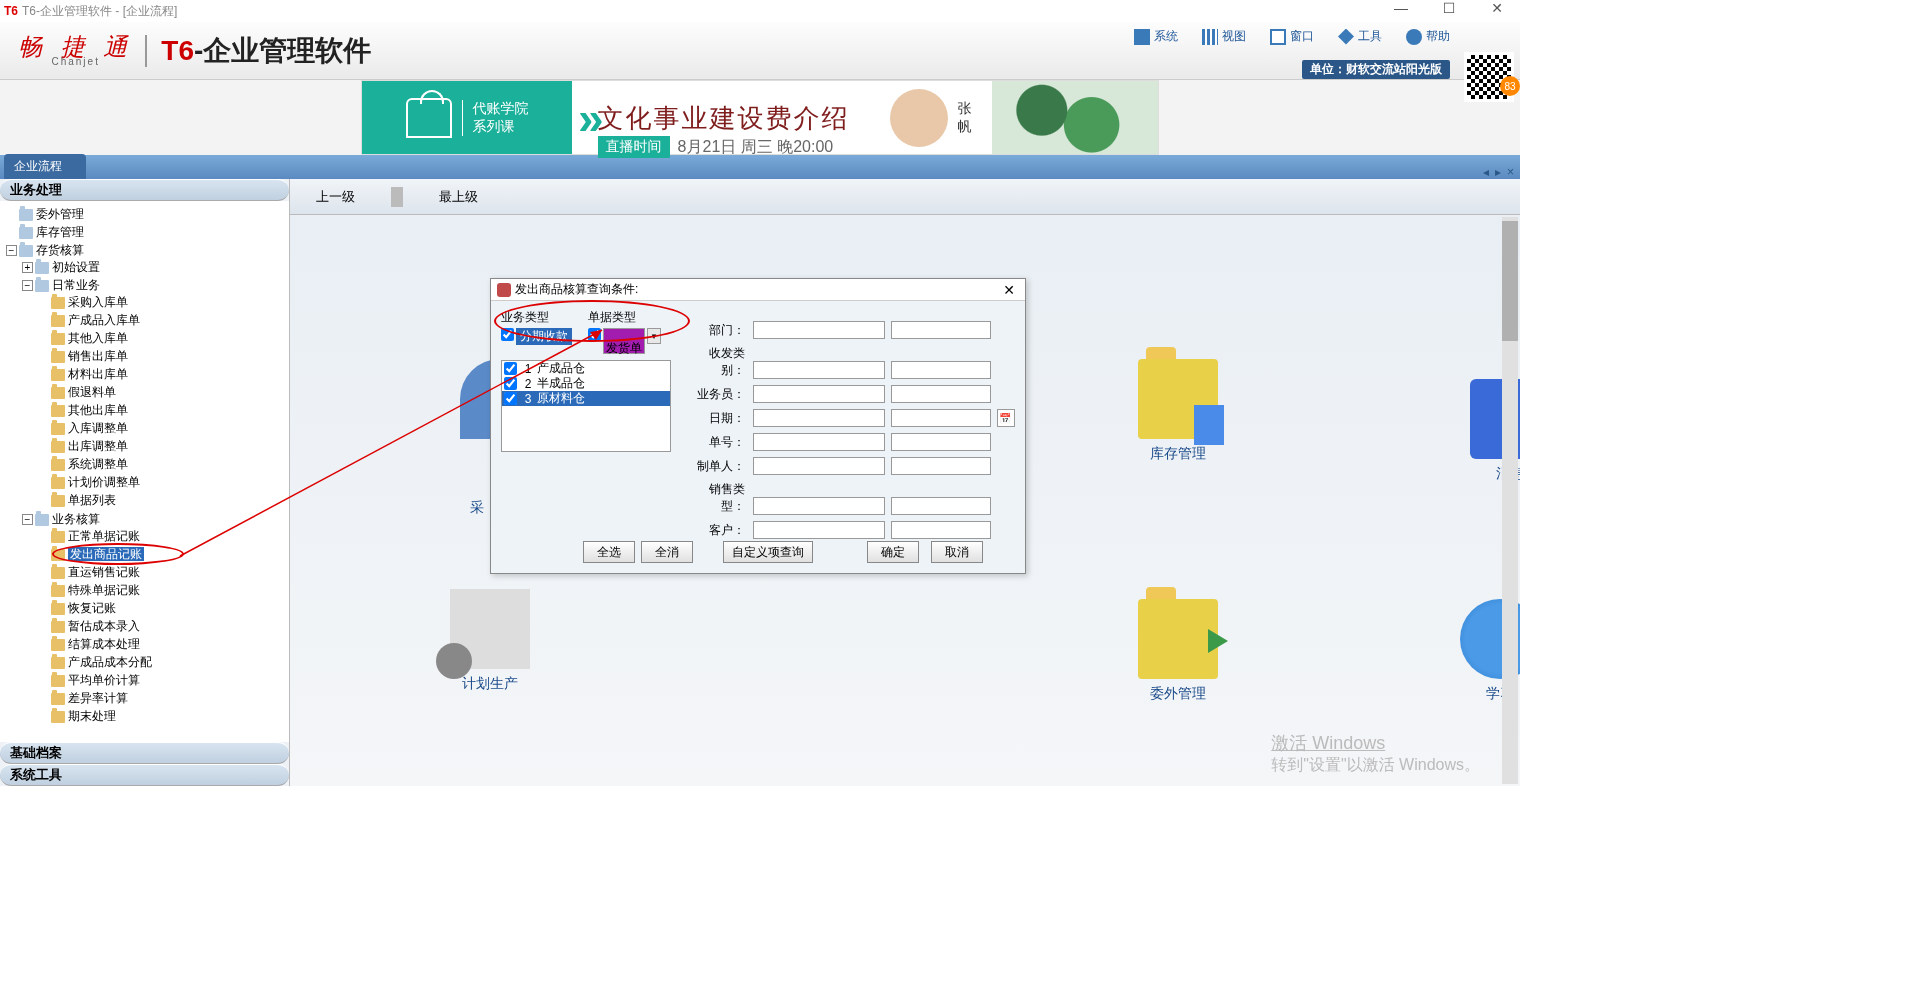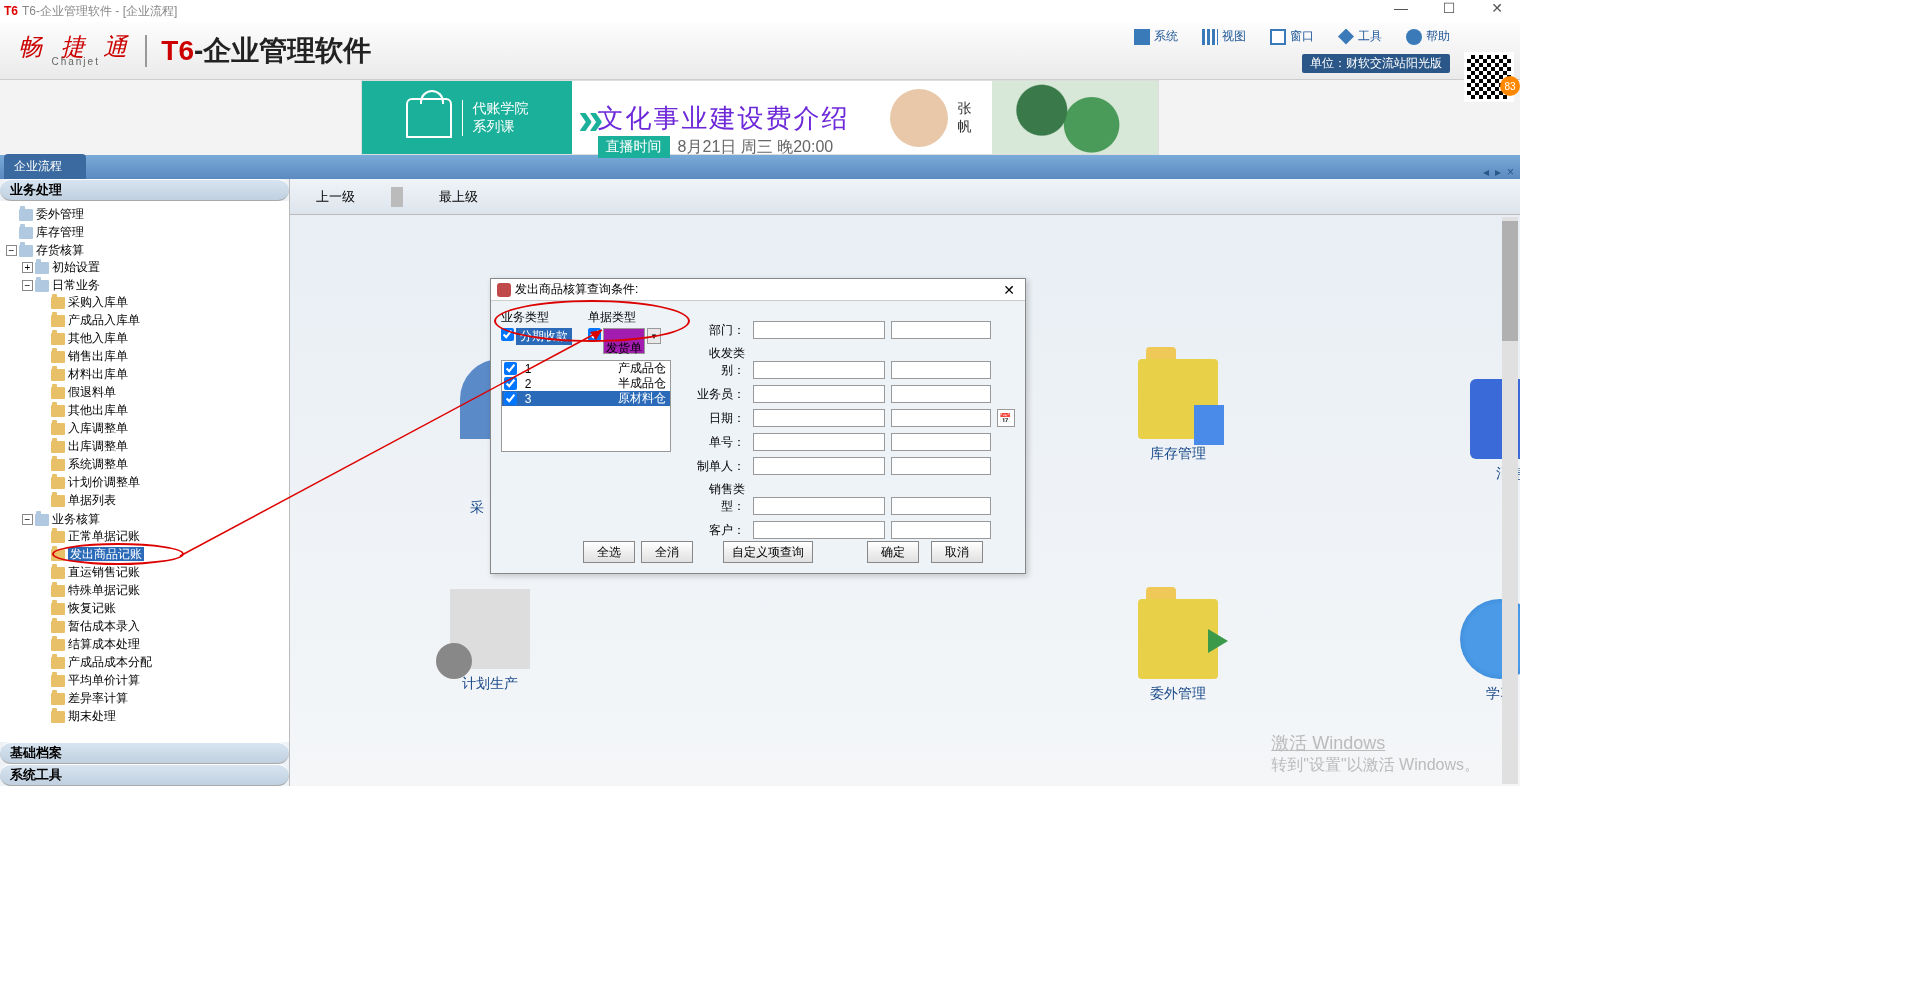--- a/index.html
+++ b/index.html
@@ -14,34 +14,34 @@
 
 .header { height: 58px; background: linear-gradient(#fdfdfd,#eaeaea); display: flex; align-items: center; padding-left: 18px; position: relative; border-bottom: 1px solid #ccc; }
 .logo-chanjet { font-family: "KaiTi","STKaiti",serif; color: #c00; font-size: 24px; letter-spacing: 6px; font-style: italic; border-right: 2px solid #999; padding-right: 12px; line-height: 1; }
 .logo-chanjet small { display: block; font-size: 10px; color: #666; font-style: normal; letter-spacing: 2px; text-align: center; margin-top:-2px; }
 .logo-t6 { font-size: 28px; margin-left: 14px; font-weight: bold; }
 .logo-t6 .t6b { color: #c00; }
 .logo-t6 .rest { color: #222; font-family: SimHei, sans-serif; }
 .top-menu { position: absolute; right: 70px; top: 6px; display: flex; gap: 24px; font-size: 12px; color: #235a9a; }
 .top-menu .mitem { display: flex; align-items: center; gap: 4px; cursor: pointer; }
 .top-menu .micon { width: 16px; height: 16px; background: #3b7ab8; display: inline-block; }
-.unit-label { position: absolute; right: 70px; top: 32px; font-size: 12px; color: #fff; background: #2a5787; padding: 1px 8px; border-radius: 2px; }
+.unit-label { position: absolute; right: 70px; top: 38px; font-size: 12px; color: #fff; background: #2a5787; padding: 1px 8px; border-radius: 2px; font-weight: bold; }
 .qr { position: absolute; right: 6px; top: 30px; width: 50px; height: 50px; background: repeating-conic-gradient(#000 0 25%, #fff 0 50%); background-size: 8px 8px; border: 3px solid #fff; }
 .qr-badge { position: absolute; right: 0; top: 54px; width: 20px; height: 20px; background: #f80; border-radius: 50%; color: #fff; font-size: 10px; display:flex; align-items:center; justify-content:center; }
 
 
 .banner-row { height: 75px; background:#f3f3f3; display:flex; justify-content:center; align-items:center; }
 .banner { width: 798px; height: 75px; background: #fff; display:flex; align-items:center; border:1px solid #ddd; }
 .banner-left { width: 210px; height: 100%; background: #1bb09a; display:flex; align-items:center; justify-content:center; gap:10px; }
 .banner-left .bicon { width: 46px; height: 40px; border:2px solid #fff; border-radius: 6px 6px 0 0; position:relative; }
 .banner-left .bicon:before { content:''; position:absolute; top:-10px; left:12px; width:20px; height:12px; border:2px solid #fff; border-bottom:none; border-radius: 12px 12px 0 0;}
 .banner-left .btxt { color:#fff; font-size:14px; border-left:1px solid #fff; padding-left:10px; }
 .banner-arrows { color:#1bb09a; font-size: 46px; font-weight:bold; letter-spacing:-20px; padding: 0 6px; }
 .banner-mid { flex:0 0 auto; padding-left: 8px; }
-.banner-mid .big { font-size: 26px; color: #6d28d9; font-family: SimHei; letter-spacing: 2px; margin-top: 24px; }
+.banner-mid .big { font-size: 26px; color: #7f1d1d; font-family: SimHei; letter-spacing: 2px; margin-top: 24px; }
 .banner-mid .row2 { display:flex; align-items:center; gap:8px; font-size: 16px; color:#666; }
 .banner-mid .livetag { background:#1bb09a; color:#fff; padding: 2px 8px; font-size: 14px; }
 .banner-right { flex:1; height:100%; display:flex; align-items:center; }
 .banner-right .av { width: 58px; height: 58px; background: #e8c8a8; border-radius:50%; margin-left: 40px; }
 .banner-right .nm { margin-left:10px; font-size:14px; color:#333; }
 .banner-right .plant { flex:1; height:100%; background: radial-gradient(circle at 30% 40%, #3a7a4a 20%, transparent 21%), radial-gradient(circle at 60% 60%, #4a9a5a 25%, transparent 26%), #d8e8d8; margin-left: 20px; }
 
 
 .tabrow { height: 24px; background: linear-gradient(#7aaad8,#5a8ac0); display:flex; align-items:flex-end; }
 .tab { background: #3a6aa0; color:#fff; font-size:12px; padding: 4px 24px 4px 10px; border-top-left-radius:4px; border-top-right-radius:4px; margin-left: 4px; position:relative; }
@@ -93,21 +93,21 @@
 .type-box .lbl { display:block; margin-bottom:2px; }
 .type-box .chip { display:inline-flex; align-items:flex-start; gap:2px; }
 .type-box .chip input { vertical-align:middle; }
 .type-box .chip .sel { background:#2a6ab8; color:#fff; padding:0 4px; }
 .type-box .dd { display:inline-block; border:1px solid #999; padding:12px 2px; background:#a21caf; height:16px; line-height:14px;}
 .dd-btn { display:inline-block; width:14px; height:16px; border:1px solid #999; background:#e8e8e8; font-size:9px; text-align:center; line-height:14px; vertical-align:top;}
 
 .store-list { width: 170px; height: 92px; border:1px solid #999; background:#fff; margin-top:4px; }
 .store-list .srow { display:flex; height:15px; align-items:center; }
 .store-list .srow .sn { width:18px; text-align:center; }
-.store-list .srow .sname { flex:1; text-align:right; padding-right:4px; }
+.store-list .srow .sname { flex:1; padding-right:4px; }
 .store-list .srow.shl { background:#2a6ab8; color:#fff; }
 .store-list .srow input { margin: 0 2px; }
 
 .filters { position:absolute; left: 198px; top: 42px; }
 .filters .frow { display:flex; align-items:flex-end; margin-bottom: 6px; }
 .filters .flbl { width: 56px; text-align:right; margin-right: 8px; }
 .filters .finput { width: 132px; height: 18px; border:1px solid #999; background:#fff; margin-right: 6px;}
 .filters .finput.w2 { width: 100px; }
 .filters .calbtn { width:18px; height:18px; background:#fff; border:1px solid #999; display:inline-flex; align-items:center; justify-content:center; font-size:10px; color:#a00;}
 

